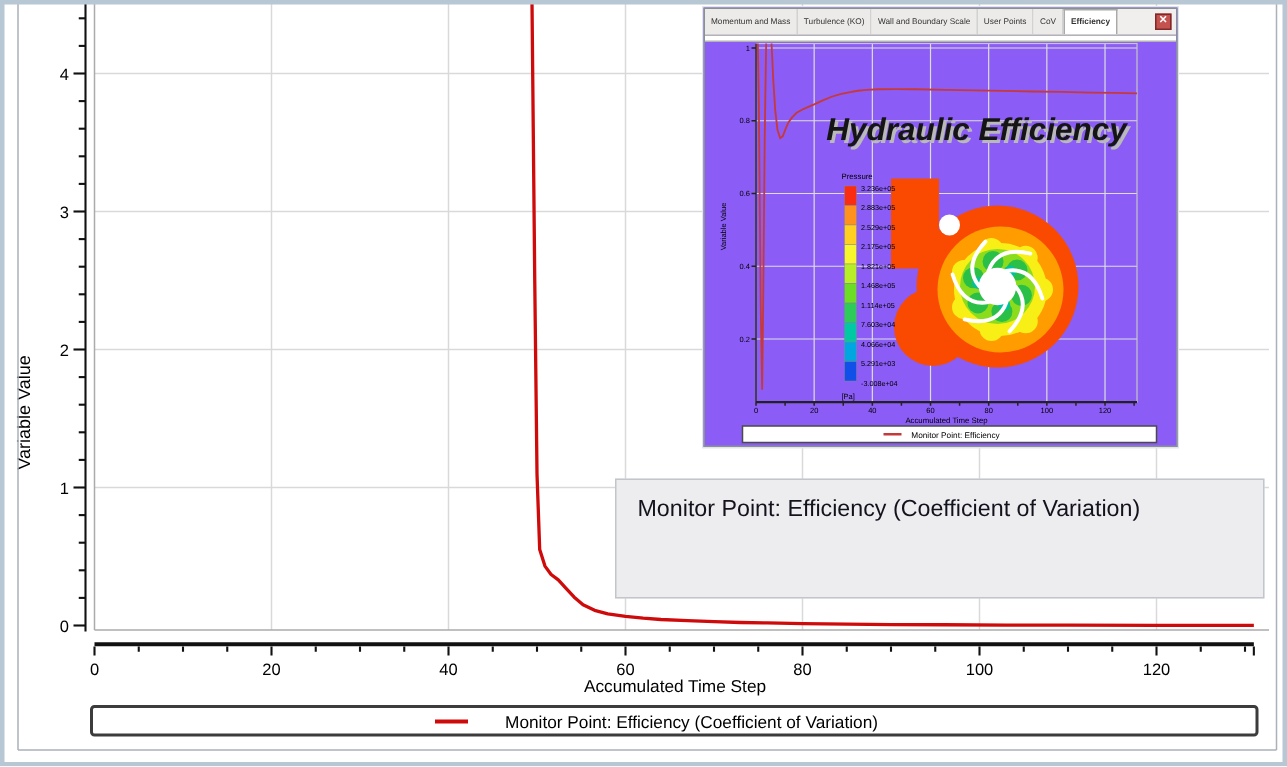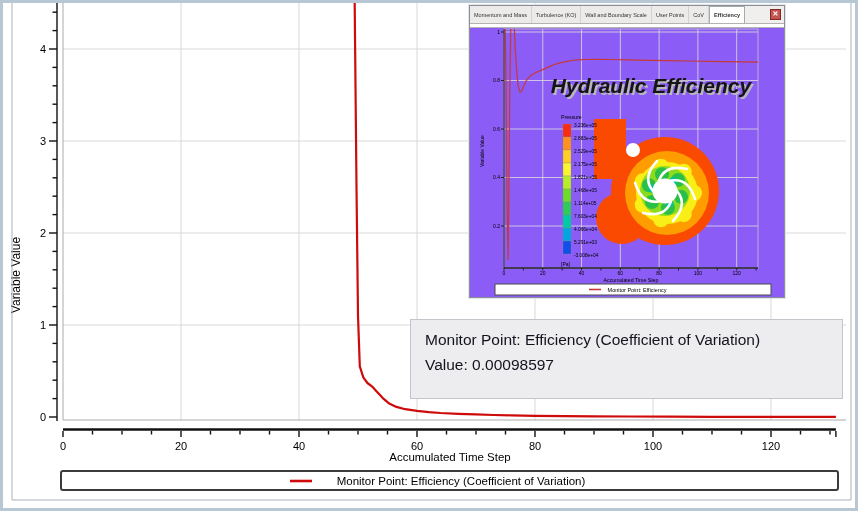--- a/index.html
+++ b/index.html
@@ -262,16 +262,15 @@
         <g>
           <rect x="25" y="258" width="276" height="11" fill="#fff" stroke="#4a4a4a" stroke-width="1"></rect>
           <line x1="119" y1="263.5" x2="131" y2="263.5" stroke="#c63939" stroke-width="1.6"></line>
           <text x="167" y="266" font-size="5.5" fill="#000" font-family="&quot;Liberation Sans&quot;,sans-serif" text-anchor="middle">Monitor Point: Efficiency</text>
         </g>
       </svg>
   </div>
 
   <div id="tooltip">
     <div>Monitor Point: Efficiency (Coefficient of Variation)</div>
-    <div>Value: 0.00098597</div>
   </div>
 
 </div>
 
 </body></html>

